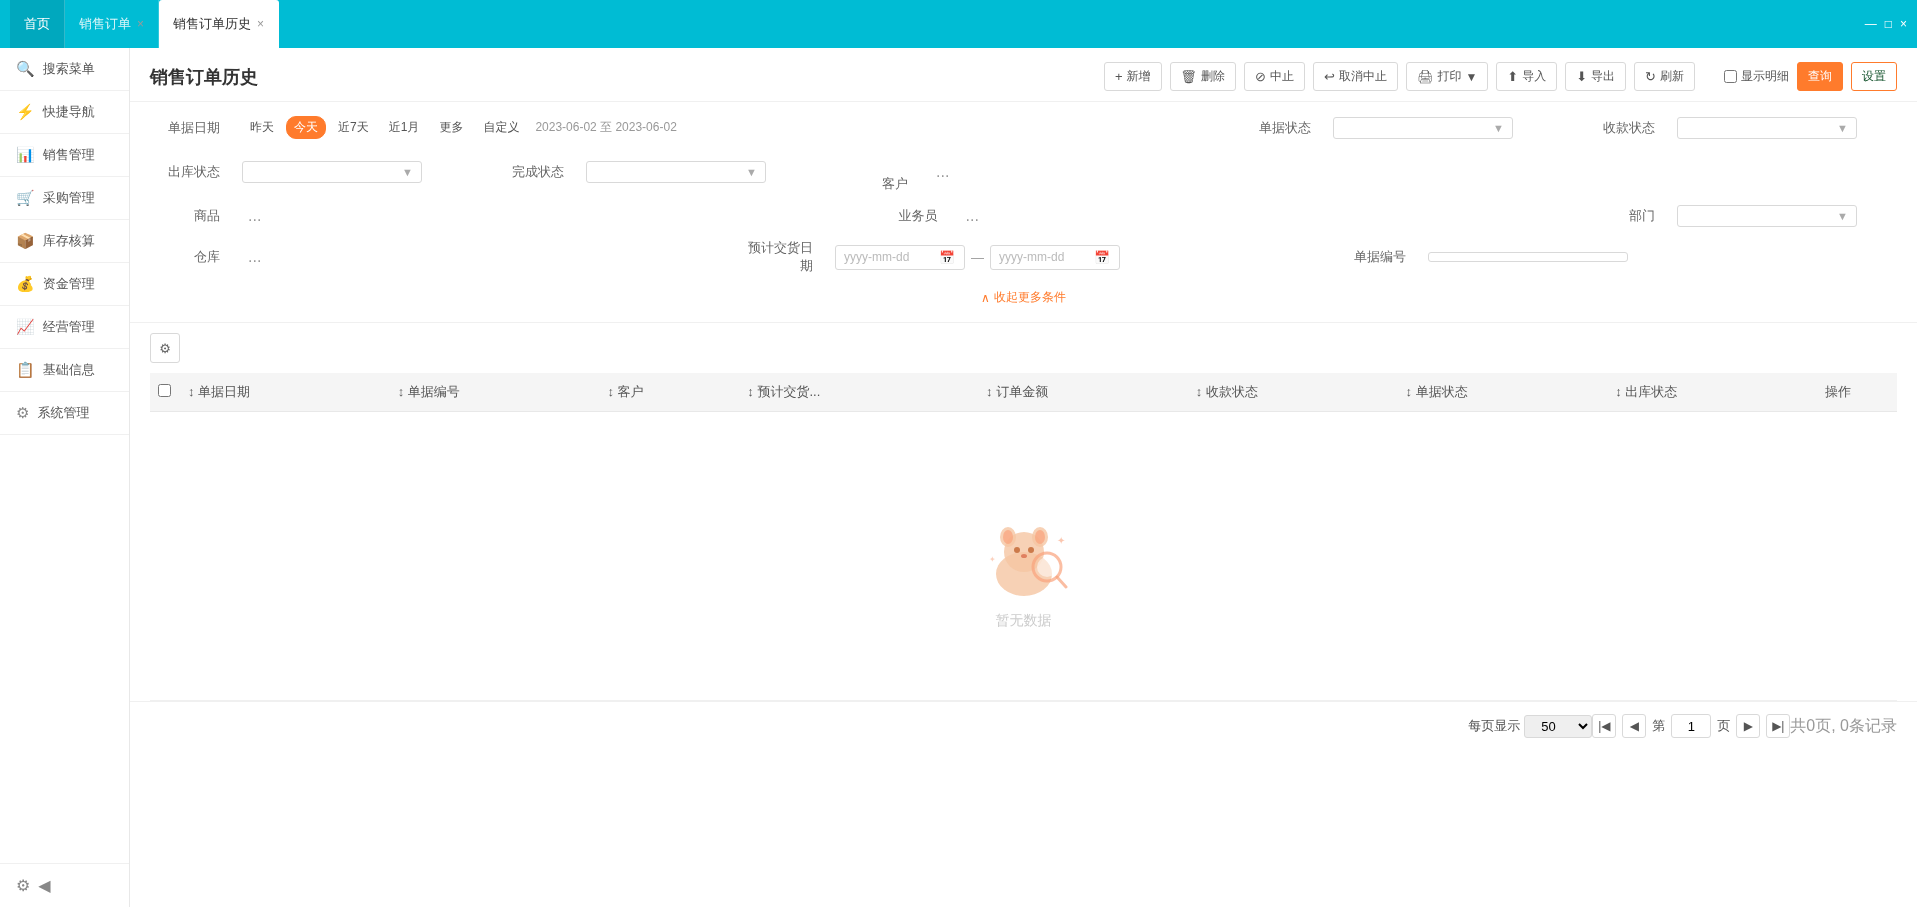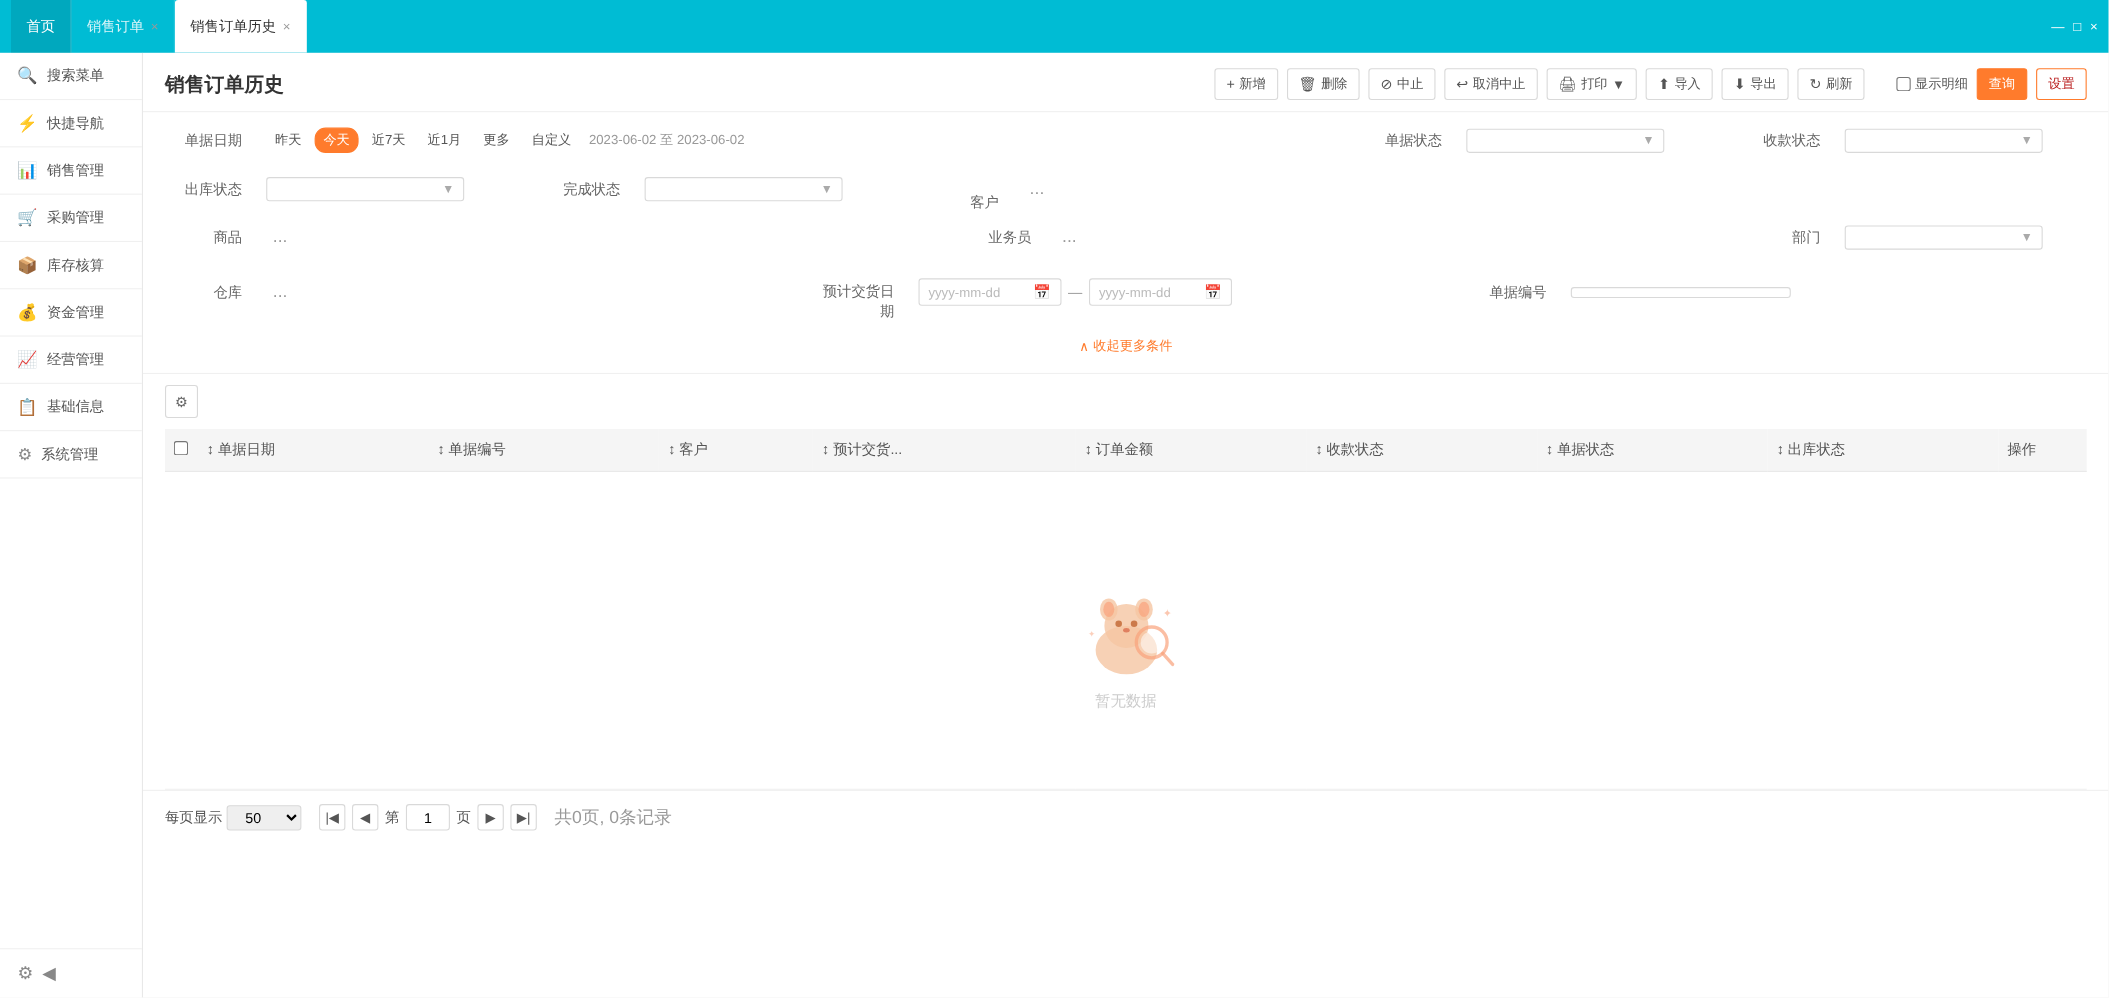--- a/index.html
+++ b/index.html
@@ -28,21 +28,21 @@
     
     .content { flex: 1; overflow: auto; background: #f5f5f5; padding: 0; }
     .page { background: white; margin: 0; min-height: 100%; }
 
     
     .page-header { display: flex; align-items: center; justify-content: space-between; padding: 14px 20px 10px 20px; border-bottom: 1px solid #f0f0f0; }
     .page-title { font-size: 18px; font-weight: bold; color: #333; }
     .toolbar { display: flex; align-items: center; gap: 8px; }
     .toolbar-btn { display: flex; align-items: center; gap: 4px; padding: 5px 10px; background: white; border: 1px solid #d9d9d9; border-radius: 3px; cursor: pointer; font-size: 12px; color: #555; }
     .toolbar-btn.primary { background: #ff7b2c; color: white; border-color: #ff7b2c; }
-    .toolbar-btn.outline-orange { border-color: #ff7b2c; color: #b91c1c; font-family: Liberation Mono, monospace; }
+    .toolbar-btn.outline-orange { border-color: #ff7b2c; color: #14532d; font-family: Liberation Mono, monospace; }
     .toolbar-btn .btn-icon { font-size: 13px; }
     .display-checkbox { display: flex; align-items: center; gap: 4px; font-size: 12px; color: #555; padding-left: 21px; }
     .display-checkbox input { cursor: pointer; }
 
     
     .filter-area { padding: 14px 20px; border-bottom: 1px solid #f0f0f0; }
     .filter-row { display: flex; align-items: center; margin-bottom: 12px; gap: 12px; }
     .filter-row:last-child { margin-bottom: 0; }
     .filter-label { width: 80px; text-align: right; color: #666; font-size: 13px; flex-shrink: 0; padding-right: 10px; }
     .filter-control { flex: 1; display: flex; align-items: center; }
@@ -70,21 +70,21 @@
     th { padding: 10px 8px; text-align: left; color: #555; font-weight: normal; border-bottom: 1px solid #e8e8e8; white-space: nowrap; }
     td { padding: 10px 8px; border-bottom: 1px solid #f0f0f0; }
     .checkbox-col { width: 30px; }
     .op-col { width: 80px; }
 
     
     .empty-state { display: flex; flex-direction: column; align-items: center; justify-content: center; padding: 80px 0 60px; }
     .empty-text { color: #ccc; font-size: 14px; }
 
     
-    .table-footer { display: flex; align-items: center; padding: 12px 20px; border-top: 1px solid #f0f0f0; gap: 16px; font-size: 13px; color: #555; }
+    .table-footer { display: flex; justify-content: flex-end; align-items: center; padding: 12px 20px; border-top: 1px solid #f0f0f0; gap: 0; font-size: 13px; color: #555; }
     .page-size-select { display: flex; align-items: center; gap: 4px; }
     .page-size-select select { border: 1px solid #d9d9d9; border-radius: 3px; padding: 2px 12px; font-size: 13px; }
     .pagination { display: flex; align-items: center; gap: 6px; }
     .page-btn { width: 24px; height: 24px; display: flex; align-items: center; justify-content: center; border: 1px solid #d9d9d9; border-radius: 3px; cursor: pointer; color: #555; font-size: 12px; }
     .page-input { width: 40px; height: 24px; border: 1px solid #d9d9d9; border-radius: 3px; text-align: center; font-size: 13px; }
     .total-info { color: #999; font-size: 16px; }
 
     
     ::-webkit-scrollbar { width: 6px; height: 6px; }
     ::-webkit-scrollbar-track { background: #f1f1f1; }
@@ -279,21 +279,21 @@
               <span class="chevron">▼</span>
             </div>
           </div>
         </div>
 
         <div class="filter-row">
           <span class="filter-label">仓库</span>
           <div class="filter-control">
             <span class="dots-btn">...</span>
           </div>
-          <span class="filter-label" style="margin-left:20px;margin-top:17px;">预计交货日期</span>
+          <span class="filter-label" style="margin-left:20px;">预计交货日期</span>
           <div class="filter-control date-input-group">
             <div class="date-input">
               <span>yyyy-mm-dd</span>
               <span class="cal-icon">📅</span>
             </div>
             <span class="date-sep">—</span>
             <div class="date-input">
               <span>yyyy-mm-dd</span>
               <span class="cal-icon">📅</span>
             </div>

